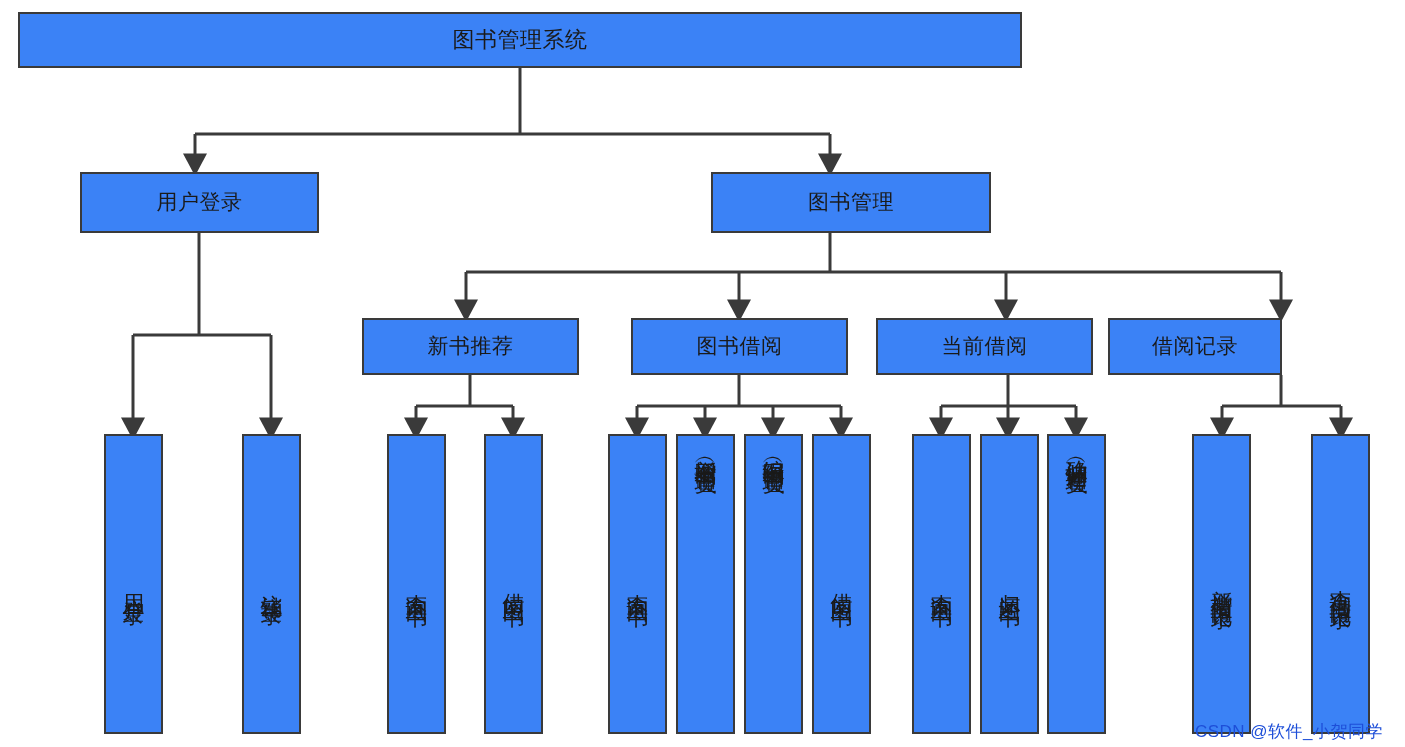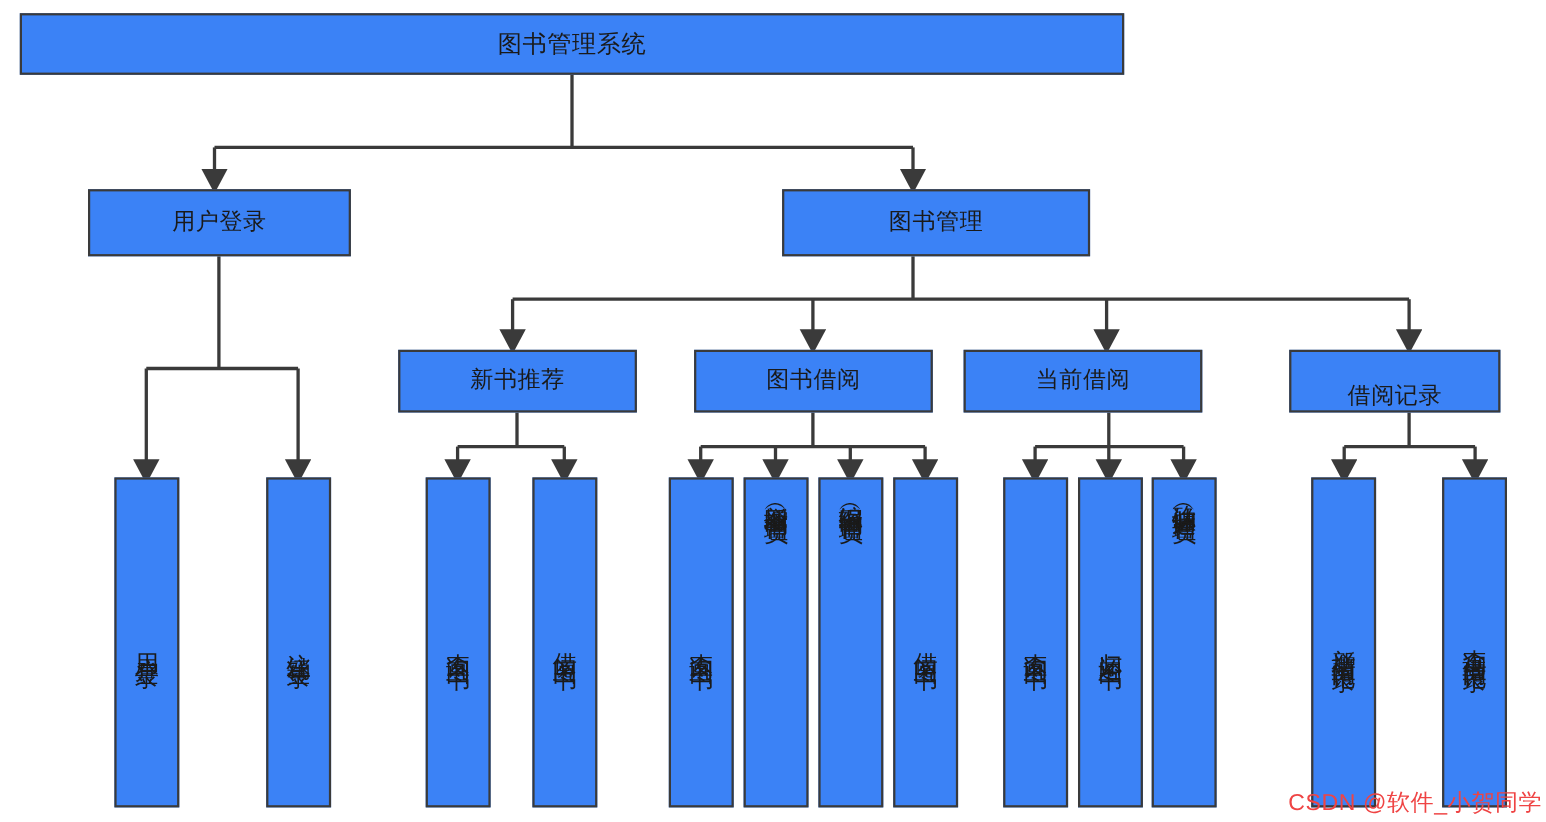--- a/index.html
+++ b/index.html
@@ -45,24 +45,24 @@
     font-size:22px;
     letter-spacing:4px;
     line-height:1;
     margin:0 auto;
   }
   .node.vert.tall .lbl{letter-spacing:2px;}
   .node.vert.centered{align-items:center;padding-top:0;}
 
   #watermark{
     position:absolute;
-    right:3px;
+    right:22px;
     bottom:4px;
-    font-size:21px;
-    color:#ef4444;
+    font-size:17px;
+    color:#1d4ed8;
     z-index:5;
     white-space:nowrap;
     letter-spacing:0.5px;
   }
 </style>
 </head>
 <body>
 
 <div id="canvas">
 
@@ -129,21 +129,21 @@
 
   <div class="node horiz" style="left:362px;top:318px;width:217px;height:57px;">
     <span class="lbl">新书推荐</span>
   </div>
   <div class="node horiz" style="left:631px;top:318px;width:217px;height:57px;">
     <span class="lbl">图书借阅</span>
   </div>
   <div class="node horiz" style="left:876px;top:318px;width:217px;height:57px;">
     <span class="lbl">当前借阅</span>
   </div>
-  <div class="node horiz" style="left:1172px;top:318px;width:192px;height:57px;align-items:flex-end;">
+  <div class="node horiz" style="left:1108px;top:318px;width:174px;height:57px;">
     <span class="lbl">借阅记录</span>
   </div>
 
   <div class="node vert centered" style="left:104px;top:434px;width:59px;height:300px;">
     <span class="lbl">用户登录</span>
   </div>
   <div class="node vert centered" style="left:242px;top:434px;width:59px;height:300px;">
     <span class="lbl">注销登录</span>
   </div>
 

